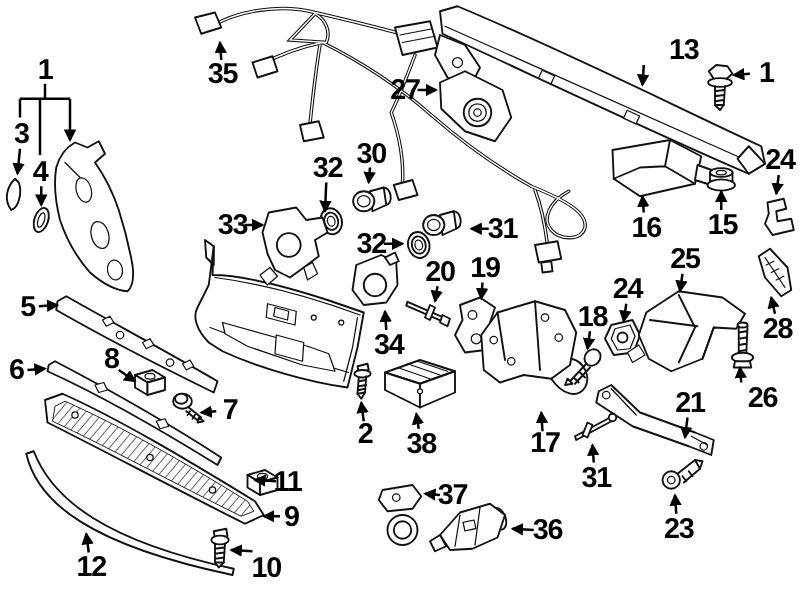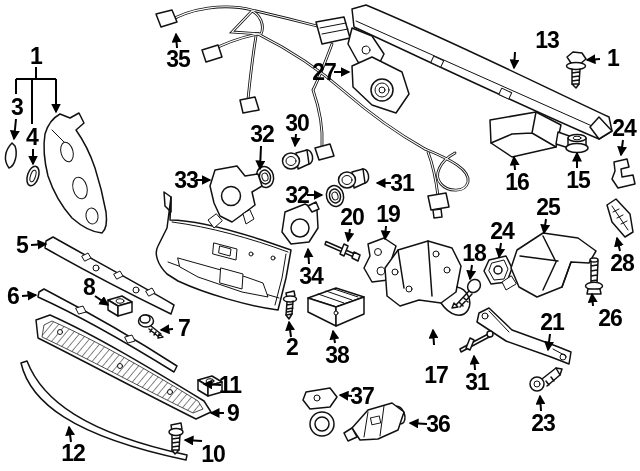--- a/index.html
+++ b/index.html
@@ -383,21 +383,21 @@
       <div class="callout" style="left: 184px; top: 328px;">7</div>
       <div class="callout" style="left: 89px; top: 287px;">8</div>
       <div class="callout" style="left: 233px; top: 413px;">9</div>
       <div class="callout" style="left: 213px; top: 454px; text-align: right;">10</div>
       <div class="callout" style="left: 230px; top: 385px;">11</div>
       <div class="callout" style="left: 73px; top: 453px;">12</div>
       <div class="callout" style="left: 518px; top: 40px; margin-left: 29px;">13</div>
       <div class="callout" style="left: 613px; top: 58px;">1</div>
       <div class="callout" style="left: 578px; top: 180px;">15</div>
       <div class="callout" style="left: 517px; top: 182px;">16</div>
-      <div class="callout" style="left: 436px; top: 375px;">17</div>
+      <div class="callout" style="left: 436px; top: 354px;">17</div>
       <div class="callout" style="left: 474px; top: 253px; text-align: right;">18</div>
       <div class="callout" style="left: 388px; top: 214px;">19</div>
       <div class="callout" style="left: 352px; top: 217px;">20</div>
       <div class="callout" style="left: 552px; top: 322px;">21</div>
       <div class="callout" style="left: 477px; top: 382px;">31</div>
       <div class="callout" style="left: 543px; top: 423px;">23</div>
       <div class="callout" style="left: 502px; top: 231px;">24</div>
       <div class="callout" style="left: 548px; top: 207px;">25</div>
       <div class="callout" style="left: 595px; top: 318px; margin-left: 15px;">26</div>
       <div class="callout" style="left: 324px; top: 72px;">27</div>

